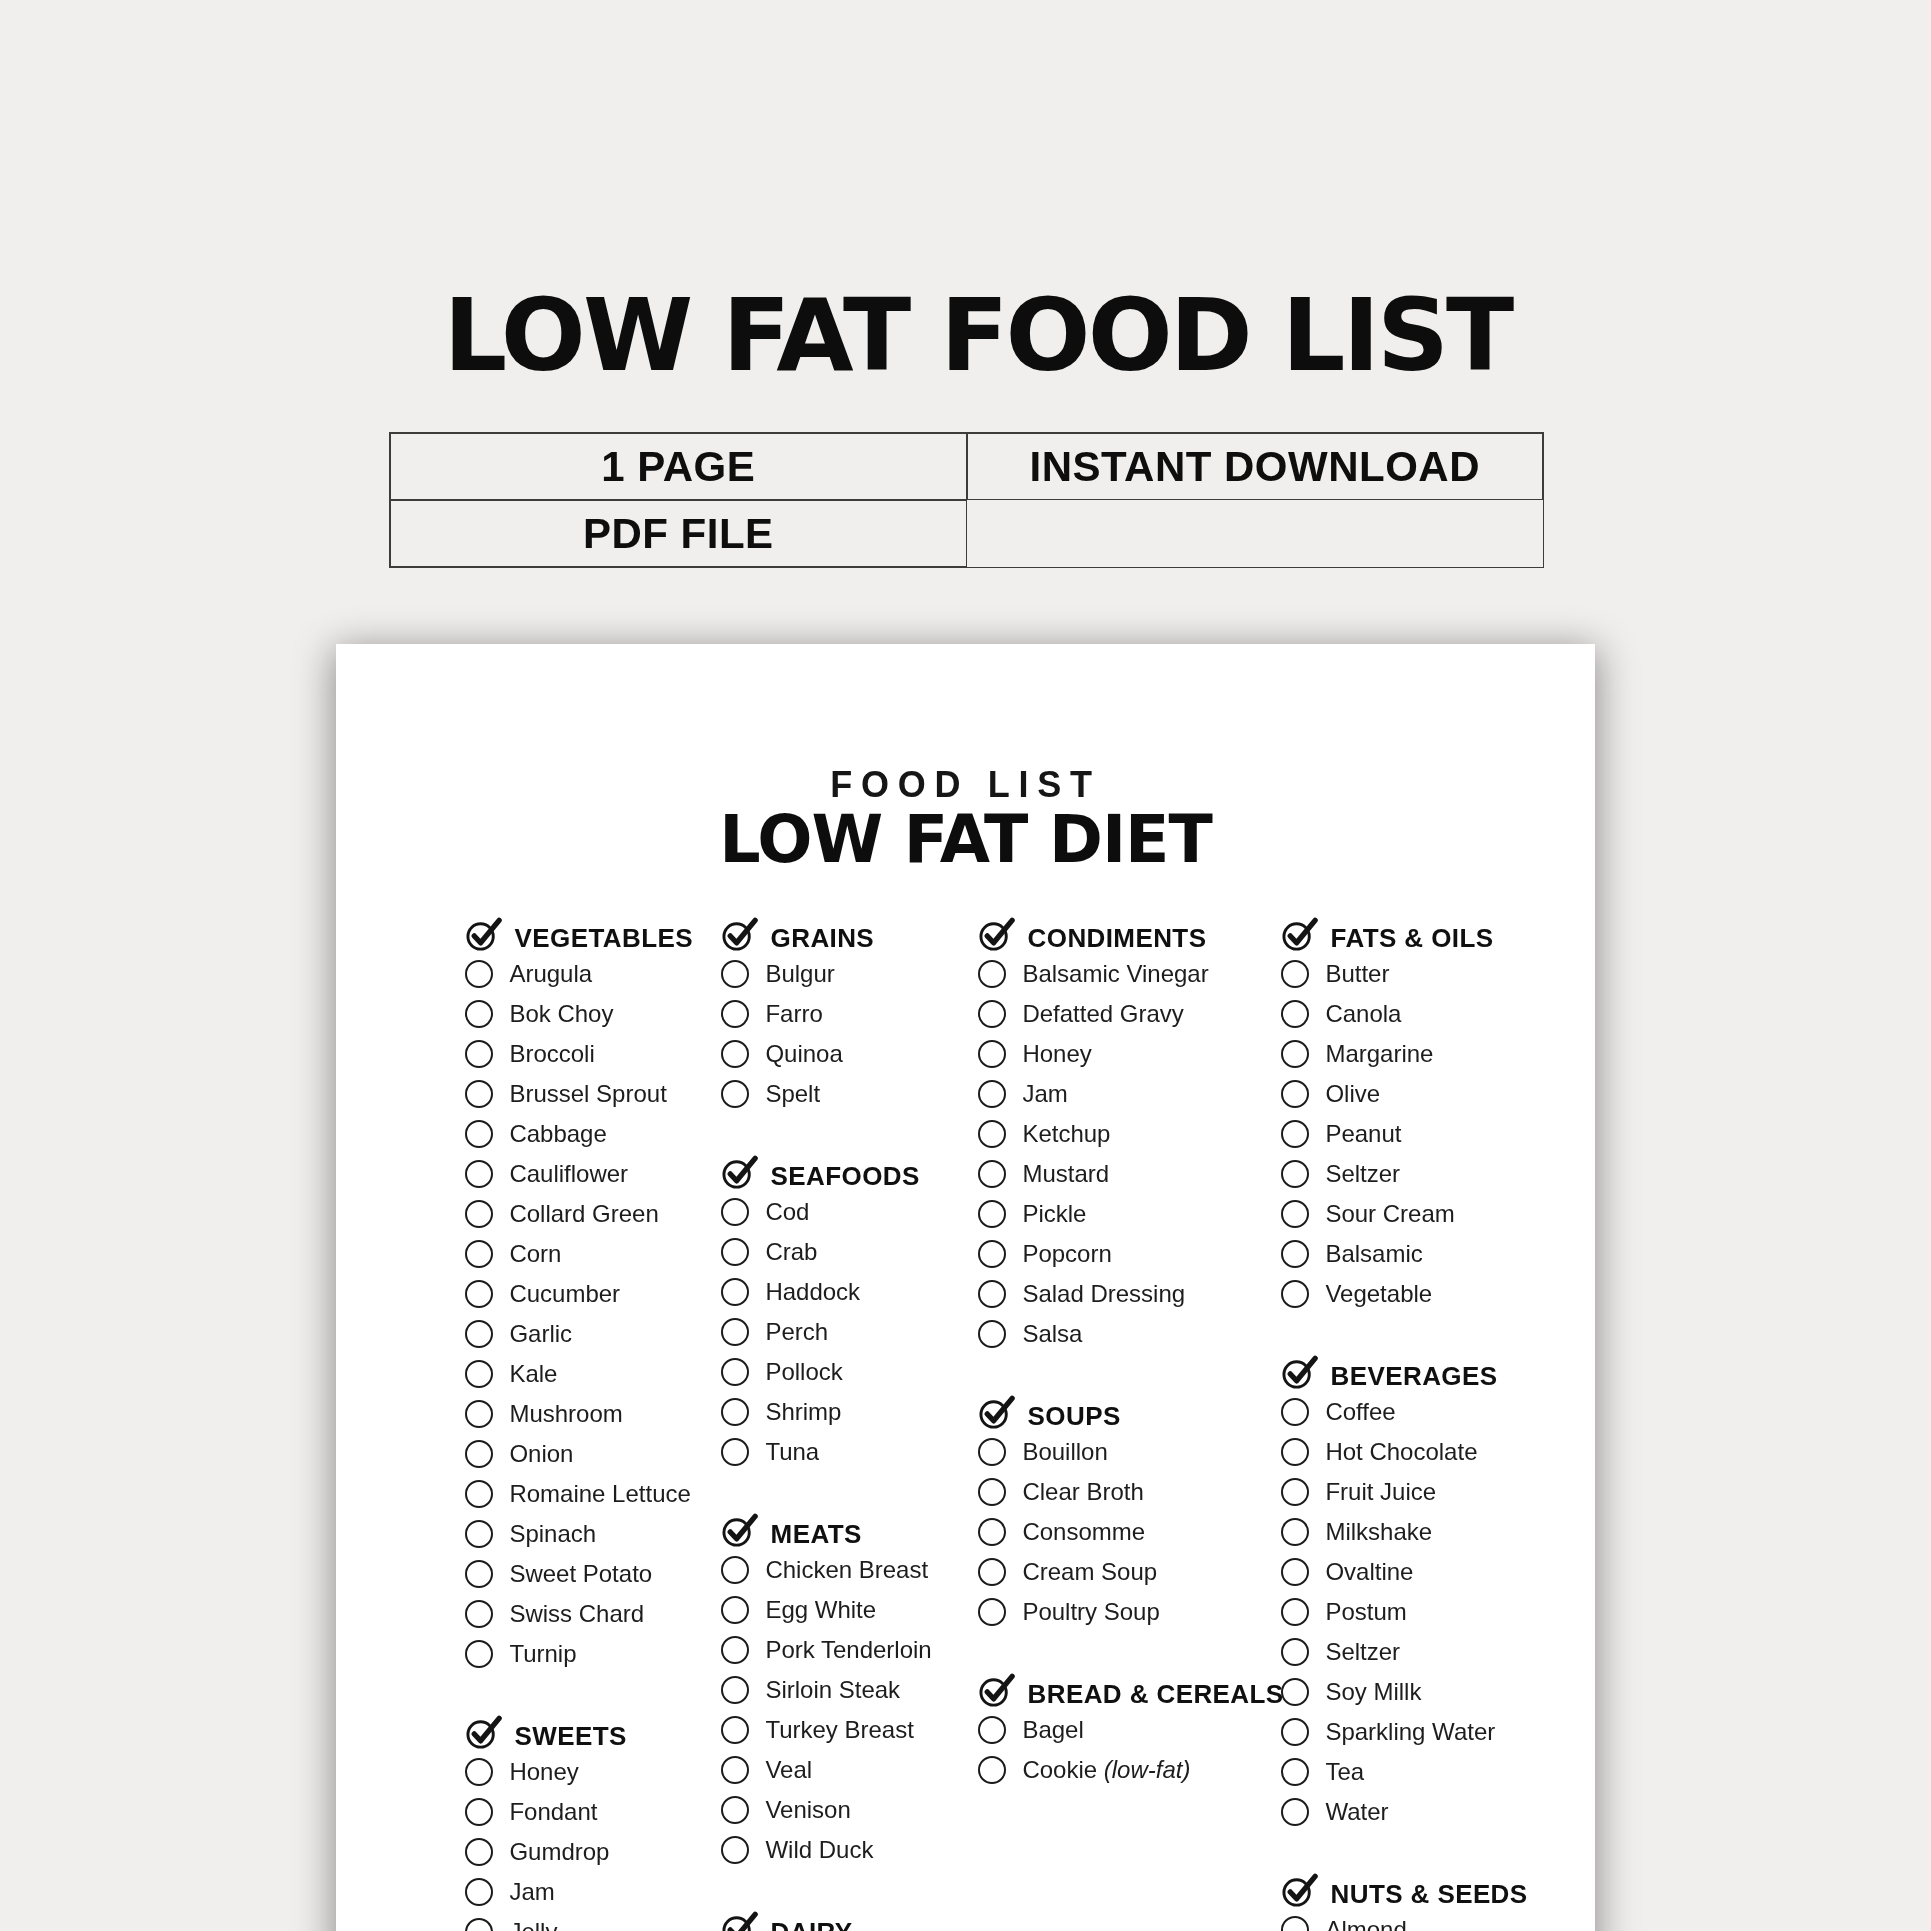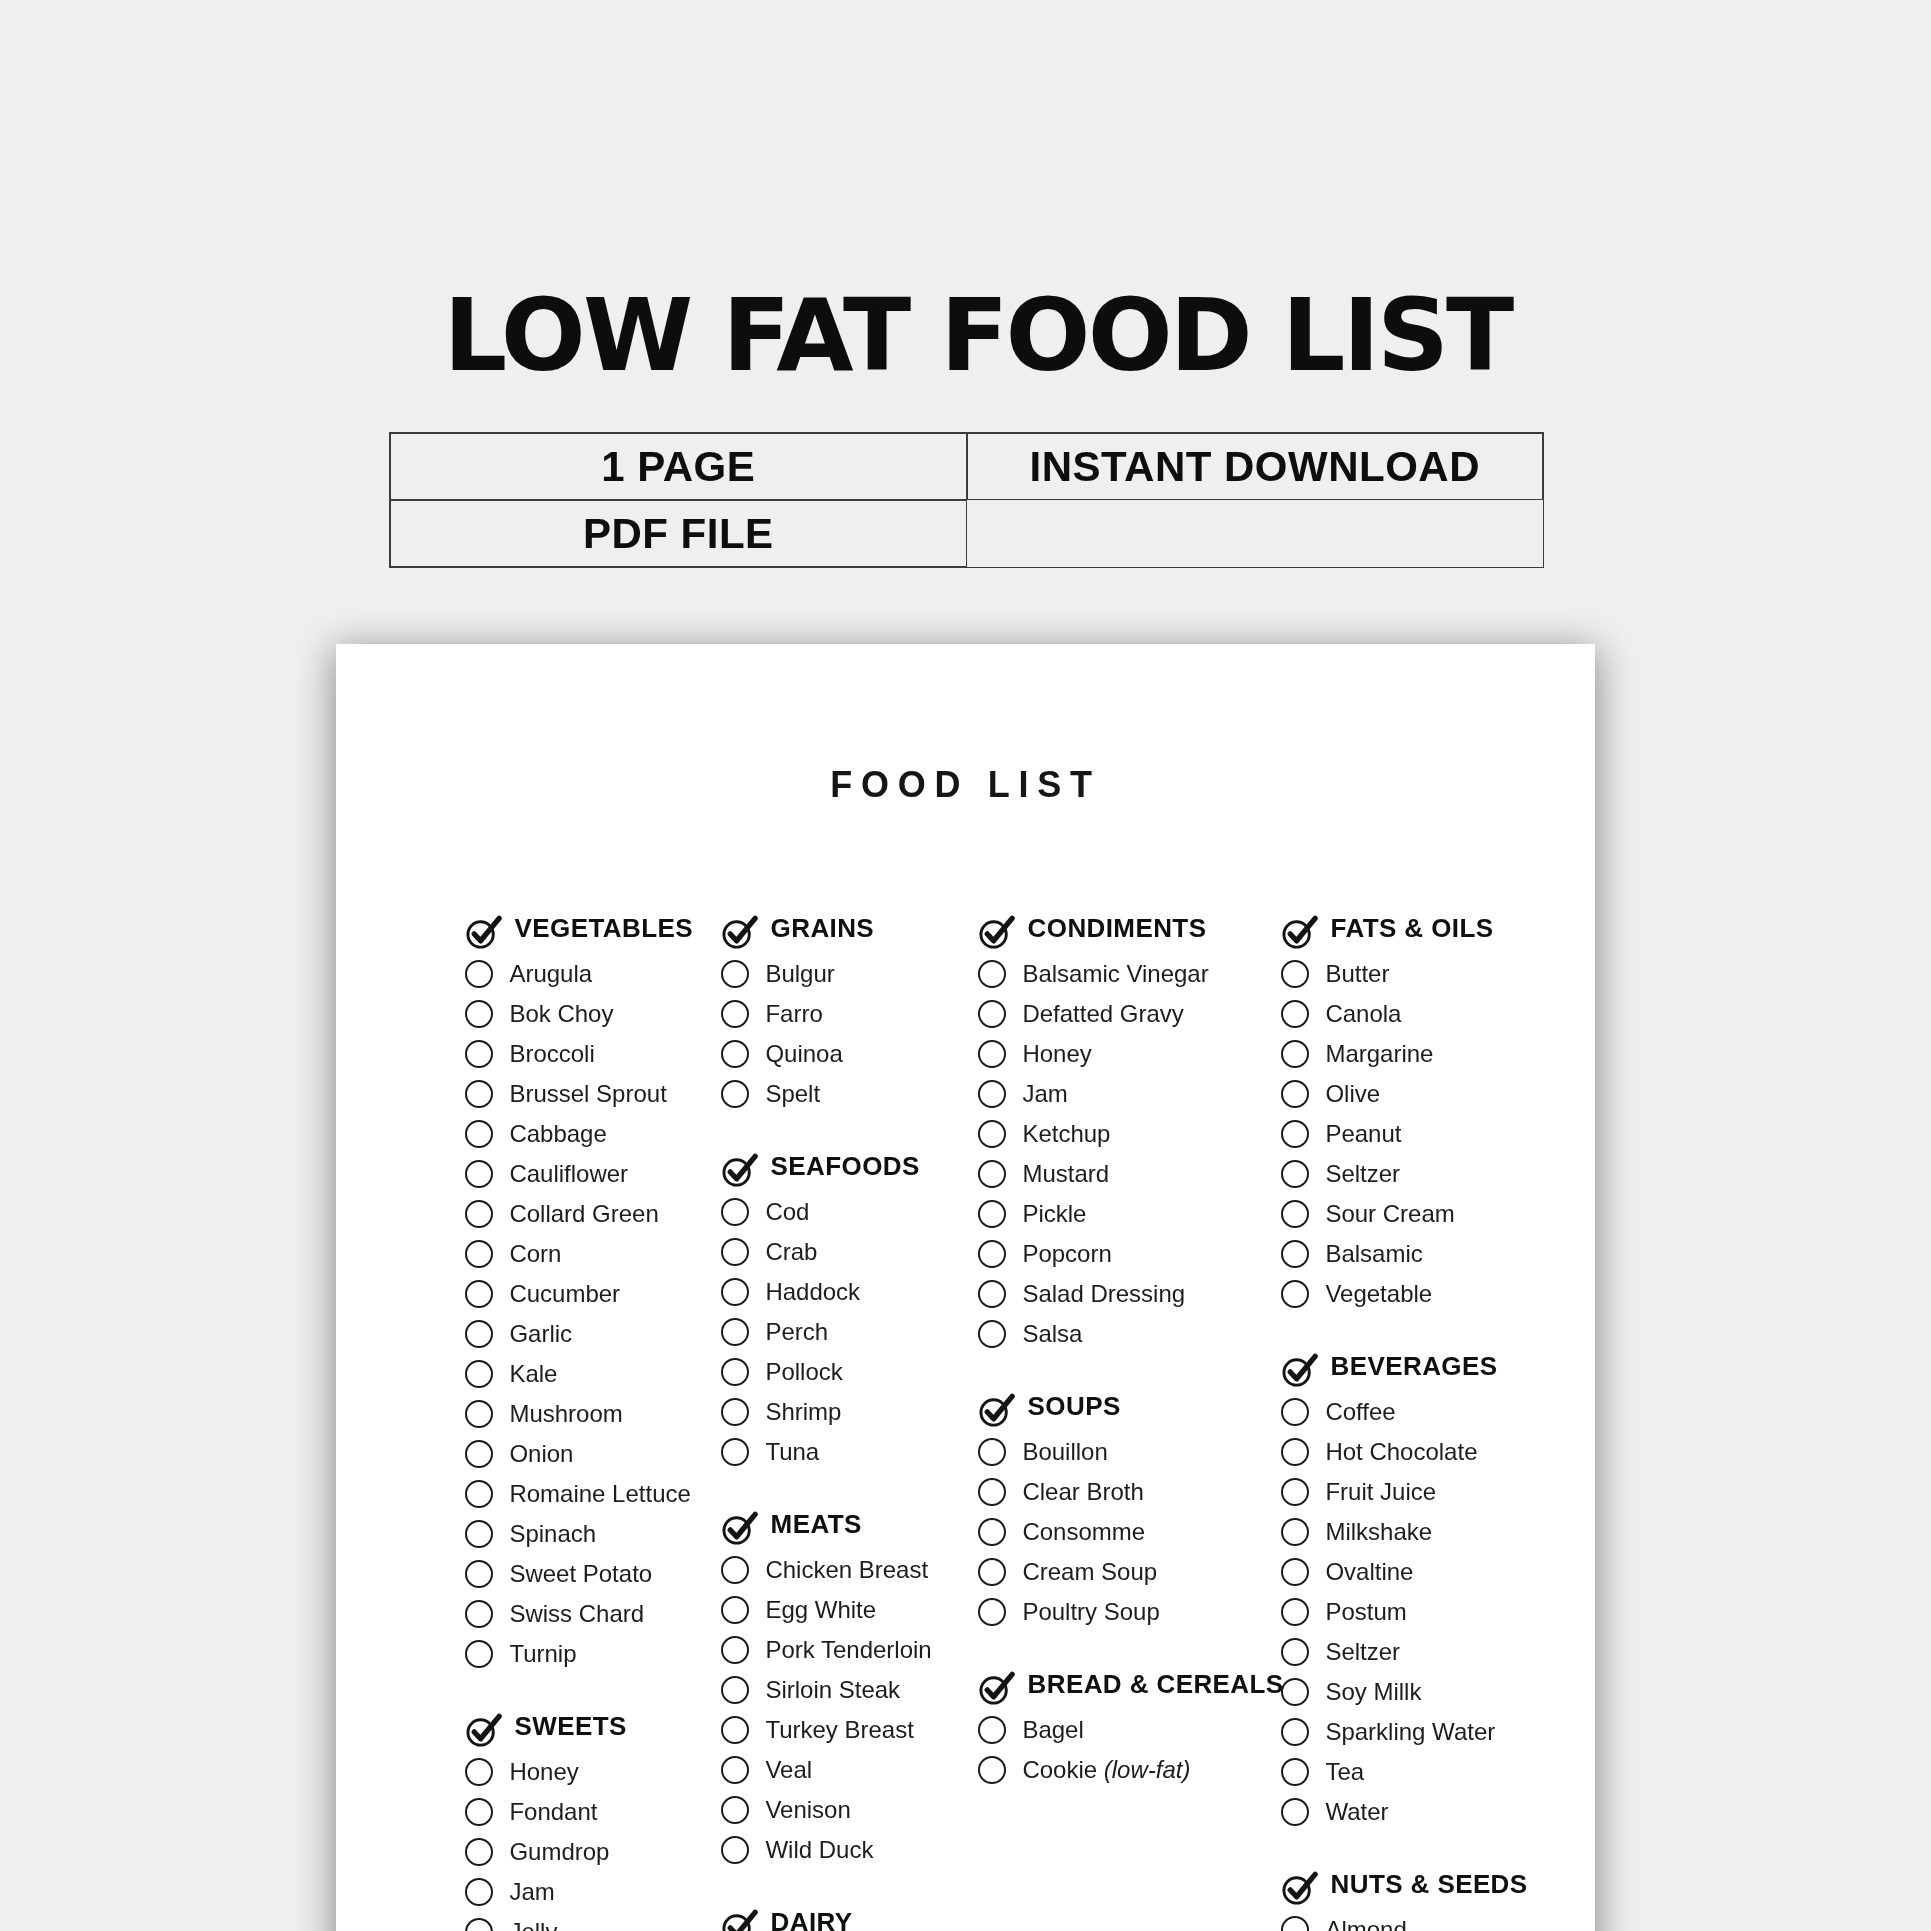--- a/index.html
+++ b/index.html
@@ -43,21 +43,21 @@
     font-size:65px;letter-spacing:-1px;color:#0d0d0d;white-space:nowrap;
   }
   .columns{position:absolute;top:269px;left:0;width:100%;height:1140px;}
   .col{position:absolute;top:0;width:263px;}
   .col-0{left:129px;}
   .col-1{left:385px;}
   .col-2{left:642px;}
   .col-3{left:945px;}
   .section + .section{margin-top:37px;}
   .section-header{
-    display:flex;align-items:flex-start;height:41px;gap:10.6px;
+    display:flex;align-items:flex-end;height:41px;gap:10.6px;
   }
   .check-icon{width:39px;height:39px;flex:0 0 auto;display:block;overflow:visible;}
   .section-title{
     font-weight:bold;font-size:26px;letter-spacing:0.4px;color:#101010;white-space:nowrap;
   }
   .item{
     display:flex;align-items:center;height:40px;gap:16.4px;
   }
   .circle{
     width:28px;height:28px;flex:0 0 auto;box-sizing:border-box;
@@ -76,20 +76,21 @@
   <h1 class="main-title">LOW FAT FOOD LIST</h1>
 
   <div class="spec-table">
     <div class="spec-cell">1 PAGE</div>
     <div class="spec-cell">INSTANT DOWNLOAD</div>
     <div class="spec-cell">PDF FILE</div>
   </div>
 
   <div class="page">
     <div class="page-subtitle">FOOD LIST</div>
+    <div class="page-title">LOW FAT DIET</div>
     <div class="columns">
         <div class="col col-0">
           <div class="section">
             <div class="section-header">
               <span class="check-icon"><svg viewBox="0 0 40 40" width="39" height="39" style="overflow:visible" aria-hidden="true">
                   <circle cx="16" cy="22" r="13" fill="none" stroke="#141414" stroke-width="3"></circle>
                   <path d="M9.5 21.5 L16 28.5 L35 5.5" fill="none" stroke="#141414" stroke-width="5.5" stroke-linecap="round" stroke-linejoin="round"></path>
                 </svg></span>
               <span class="section-title">VEGETABLES</span>
             </div>

